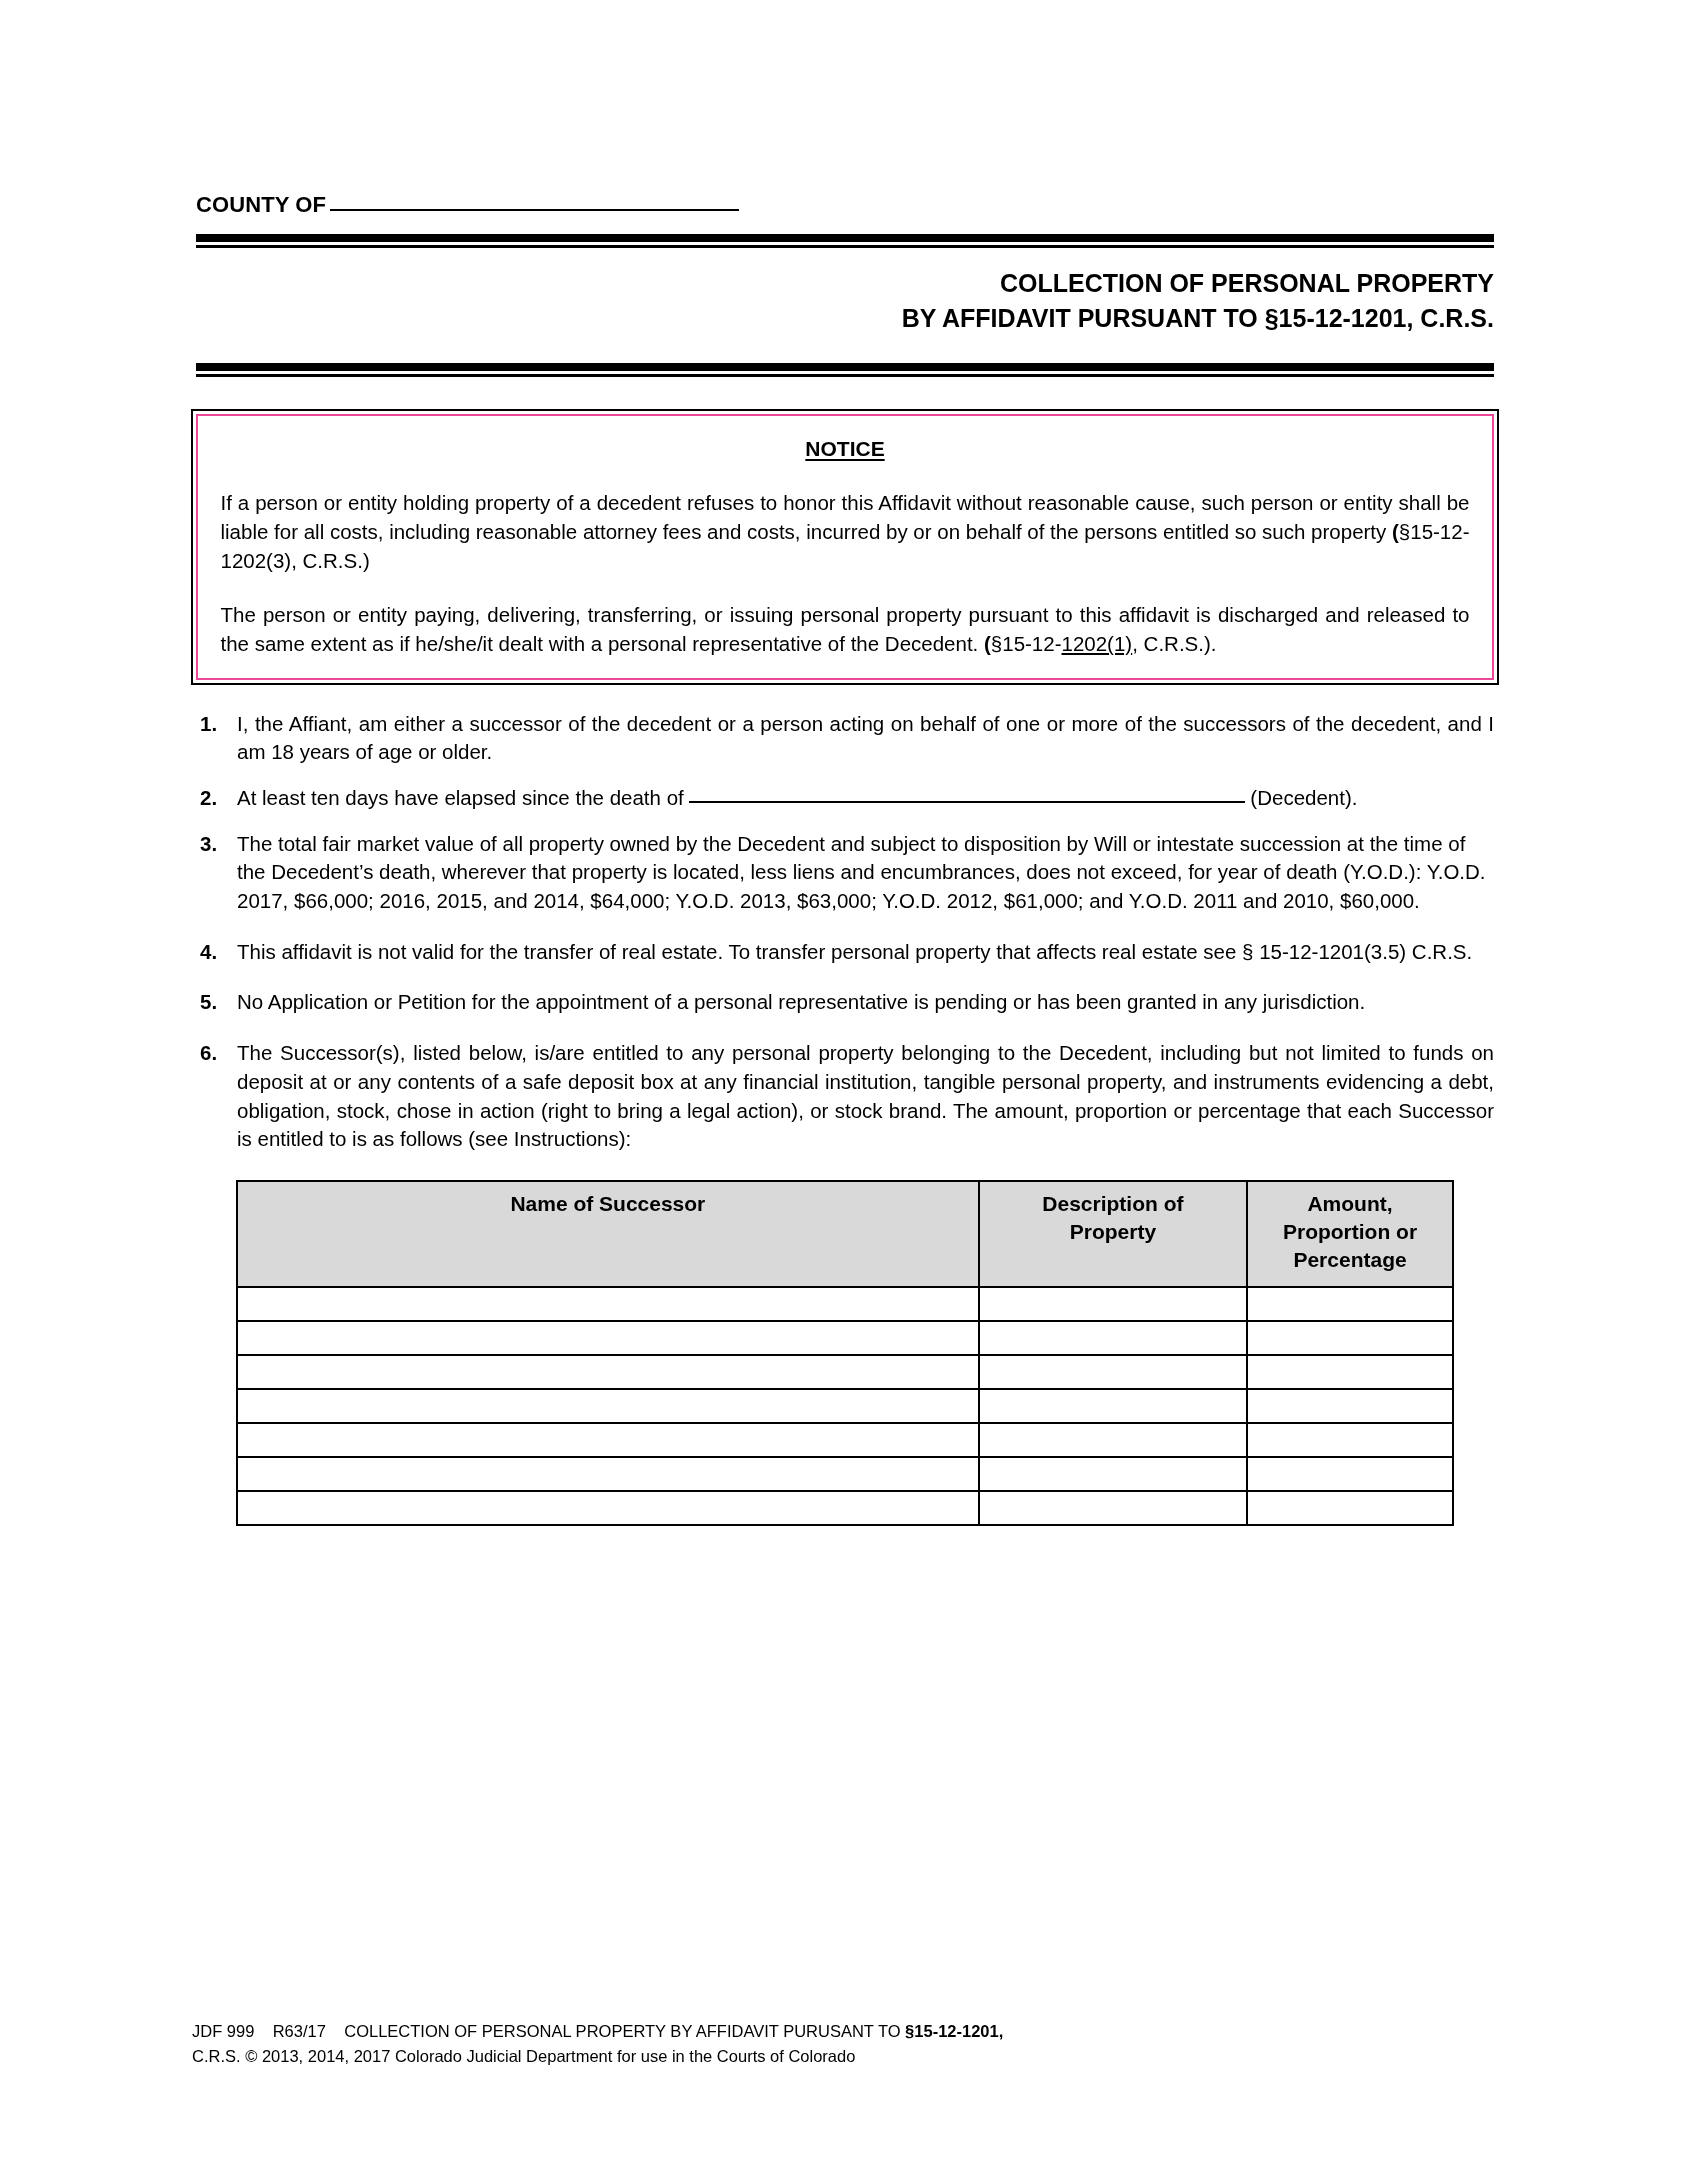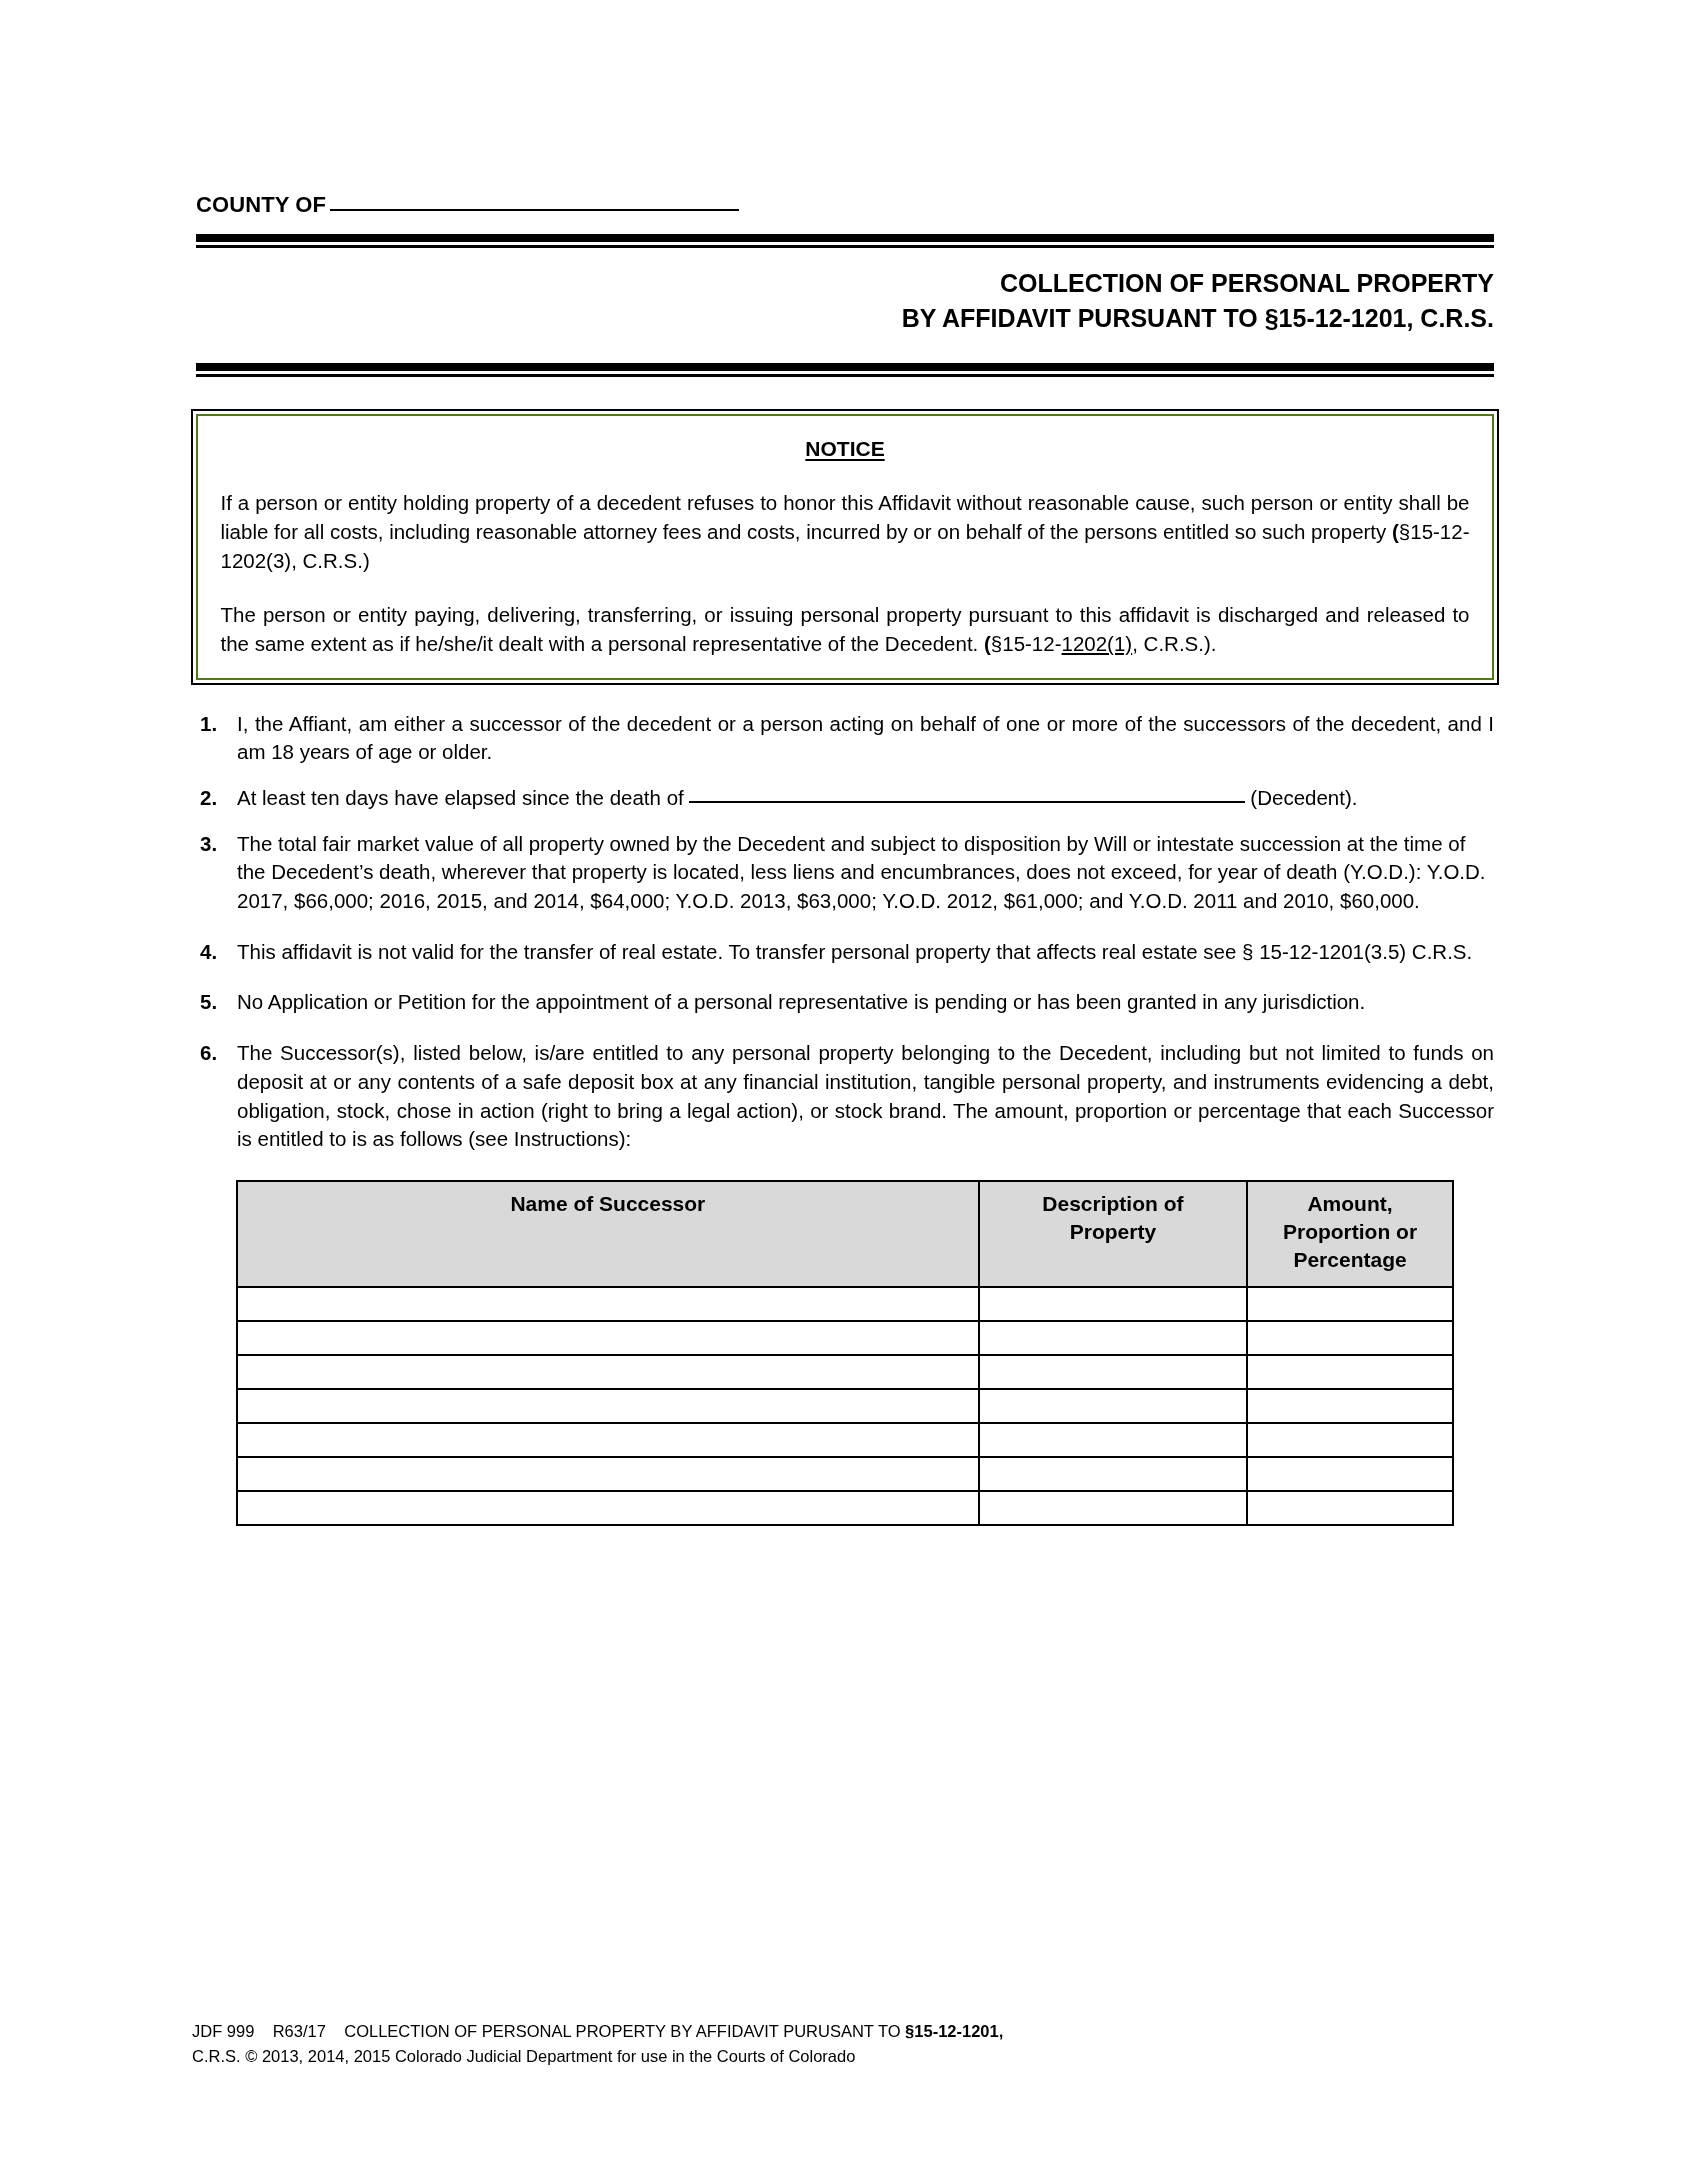--- a/index.html
+++ b/index.html
@@ -65,21 +65,21 @@
     text-align: right;
     font-size: 25px;
     font-weight: bold;
     line-height: 1.37;
     padding: 18.5px 0 14.6px 0;
   }
 
   
   .notice-box {
     margin-top: 37px;
-    border: 2px solid #4d7c0f;
+    border: 2px solid #ec4899;
     outline: 2px solid #000;
     outline-offset: 3.3px;
     padding: 21px 22.5px 17px 22.5px;
     box-sizing: border-box;
   }
   .notice-title {
     text-align: center;
     font-size: 21px;
     font-weight: bold;
     text-decoration: underline;
@@ -273,16 +273,16 @@
           <td class="col-desc"></td>
           <td class="col-amt"></td>
         </tr>
       </tbody>
     </table>
 
   </div>
 
   <div class="footer">
     <div class="footer-line"><span>JDF 999</span>&nbsp;&nbsp;&nbsp;&nbsp;<span>R63/17</span>&nbsp;&nbsp;&nbsp;&nbsp;<span>COLLECTION OF PERSONAL PROPERTY BY AFFIDAVIT PURUSANT TO </span><span class="b">§15-12-1201,</span></div>
-    <div class="footer-line">C.R.S. © 2013, 2014, 2015 Colorado Judicial Department for use in the Courts of Colorado</div>
+    <div class="footer-line">C.R.S. © 2013, 2014, 2017 Colorado Judicial Department for use in the Courts of Colorado</div>
   </div>
 </div>
 
 
 </body></html>

